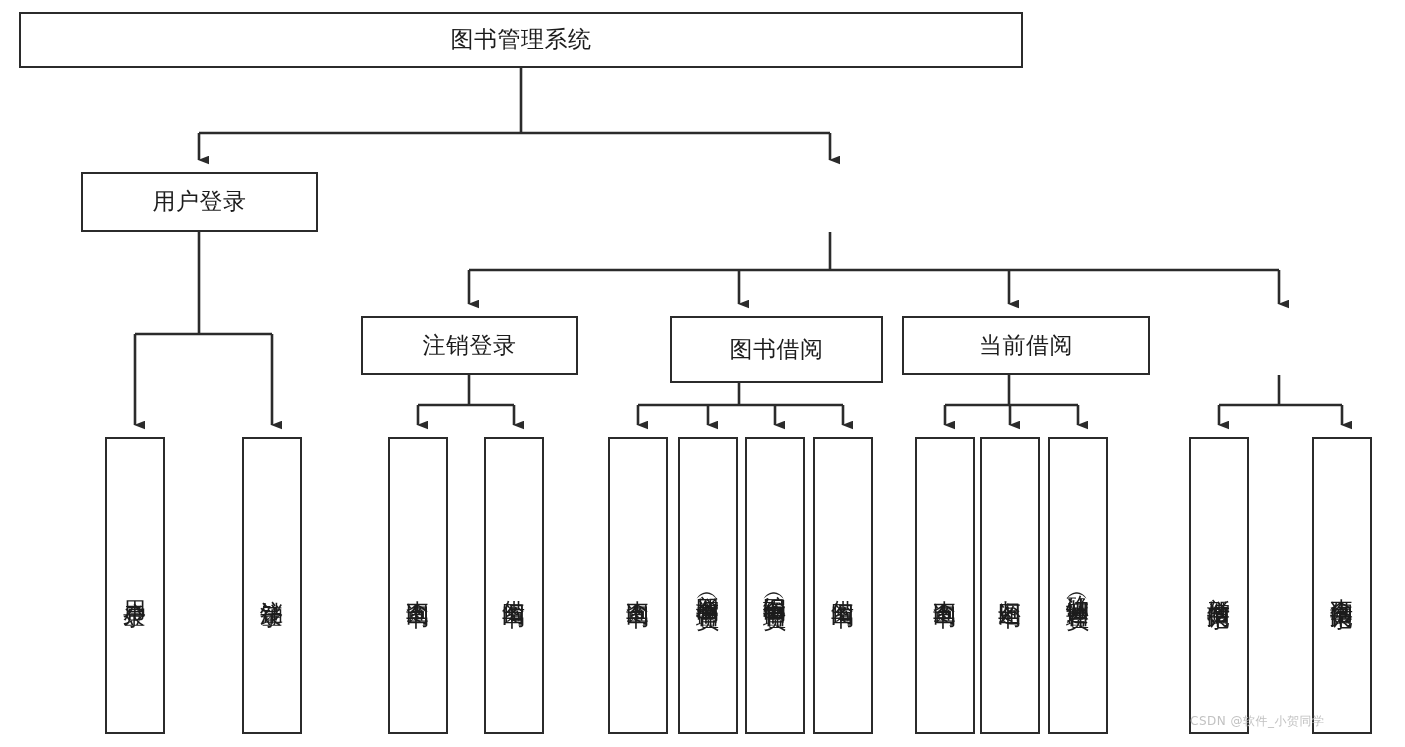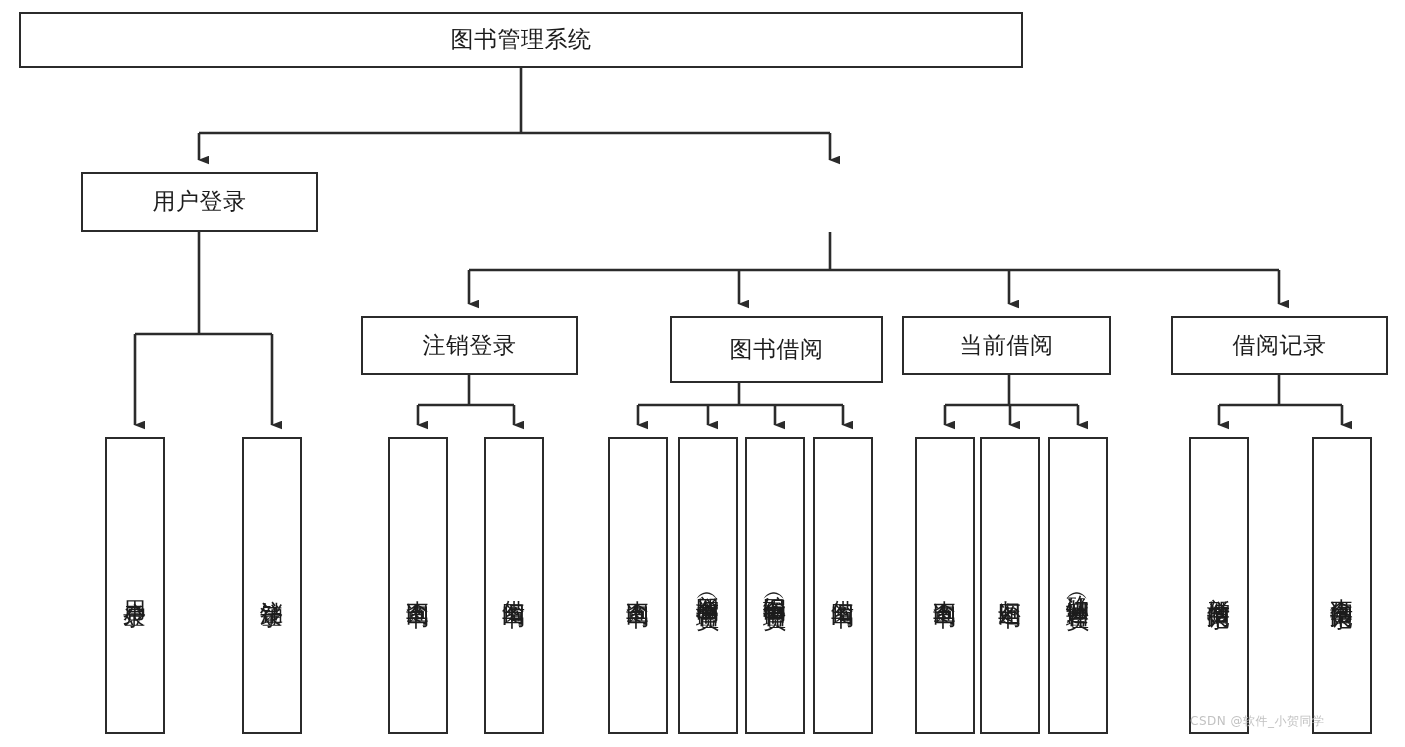--- a/index.html
+++ b/index.html
@@ -127,23 +127,22 @@
 
   <div class="node node-h root" style="left:19px; top:12px; width:1004px; height:56px;">图书管理系统</div>
 
   <div class="node node-h" style="left:81px; top:172px; width:237px; height:60px;">用户登录</div>
 
 
   <div class="node node-h" style="left:361px; top:316px; width:217px; height:59px;">注销登录</div>
 
   <div class="node node-h" style="left:670px; top:316px; width:213px; height:67px;">图书借阅</div>
 
-  <div class="node node-h" style="left:902px; top:316px; width:209px; height:59px;">当前借阅</div>
+  <div class="node node-h" style="left:902px; top:316px; width:248px; height:59px;">当前借阅</div>
 
-  <div class="node node-h" style="left:1171px; top:316px; width:217px; height:59px;">借阅记录</div>
 
   <div class="node node-v" style="left:105px; top:437px; width:60px; height:297px;">
     <span class="vtext">用户登录</span>
   </div>
 
   <div class="node node-v" style="left:242px; top:437px; width:60px; height:297px;">
     <span class="vtext">注销登录</span>
   </div>
 
   <div class="node node-v" style="left:388px; top:437px; width:60px; height:297px;">

